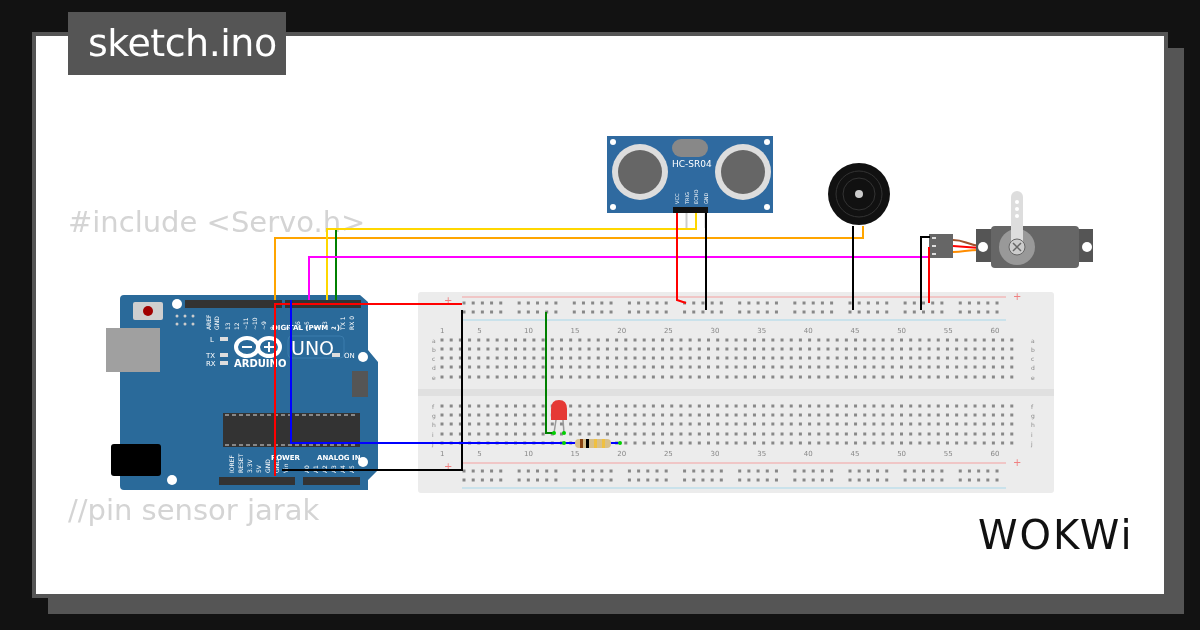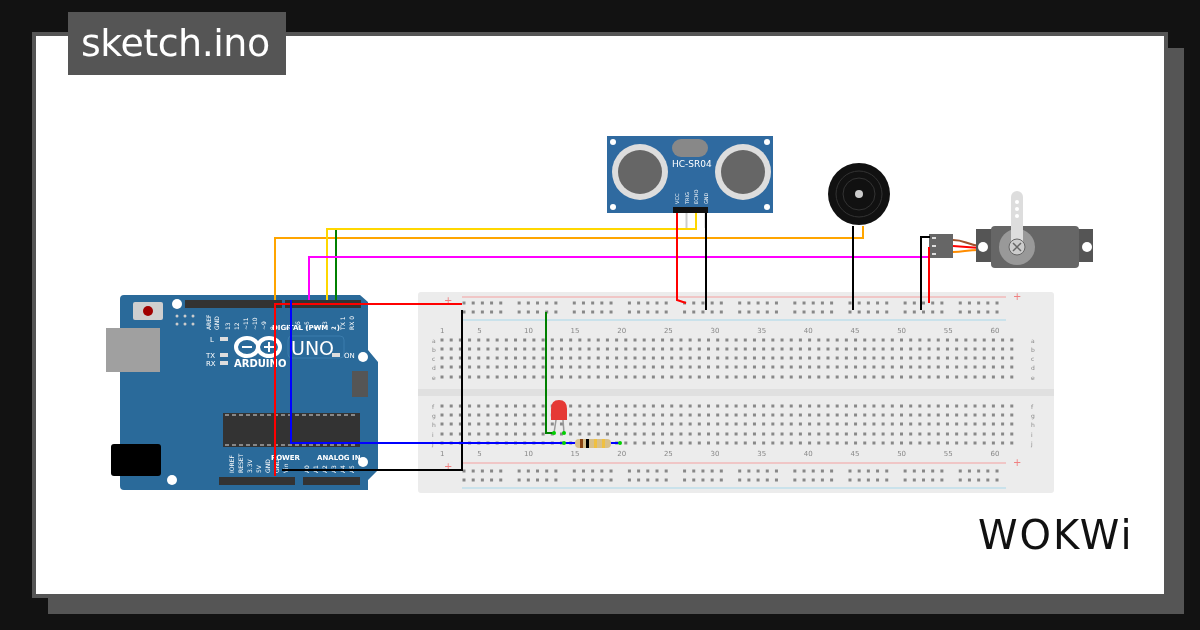--- a/index.html
+++ b/index.html
@@ -1,33 +1,35 @@
 <!DOCTYPE html>
 <html><head>
 <meta charset="utf-8">
 <style>
   html, body { margin:0; padding:0; }
   body { width:1200px; height:630px; background:#121212; position:relative; overflow:hidden; font-family:"DejaVu Sans", sans-serif; }
   .shadow { position:absolute; left:48px; top:48px; width:1136px; height:566px; background:#555555; }
   .card { position:absolute; left:32px; top:32px; width:1136px; height:566px; background:#555555; }
   .card-inner { position:absolute; left:4px; top:4px; width:1128px; height:558px; background:#ffffff; overflow:hidden; }
-  .title-tab { position:absolute; left:68px; top:12px; width:218px; height:63px; background:#555555; color:#ffffff; font-size:38px; line-height:63px; padding-left:13px; box-sizing:border-box; font-family:"DejaVu Sans", sans-serif; letter-spacing:-0.5px; }
+  .title-tab { position:absolute; left:68px; top:12px; width:218px; height:63px; background:#555555; color:#ffffff; font-size:38px; line-height:63px; padding-left:20px; box-sizing:border-box; font-family:"DejaVu Sans", sans-serif; letter-spacing:-0.5px; }
   .code { position:absolute; left:32px; top:66px; margin:0; color:#d4d4d4; font-family:"DejaVu Sans", sans-serif; font-size:29px; line-height:48px; white-space:pre; }
   .code div { height:48px; }
   svg.circuit { position:absolute; left:0; top:0; }
   .logo { position:absolute; left:978px; top:512px; font-family:"DejaVu Sans", sans-serif; font-size:40px; color:#111; letter-spacing:2px; }
 </style>
 </head>
 <body>
 
 <div class="shadow"></div>
 <div class="card">
   <div class="card-inner">
     <div class="code">
+      <div>#include &lt;Servo.h&gt;</div>
       <div></div>
+      <div>//pin sensor jarak</div>
       
       
       
       
       
       
       
       
     </div>
   </div>

